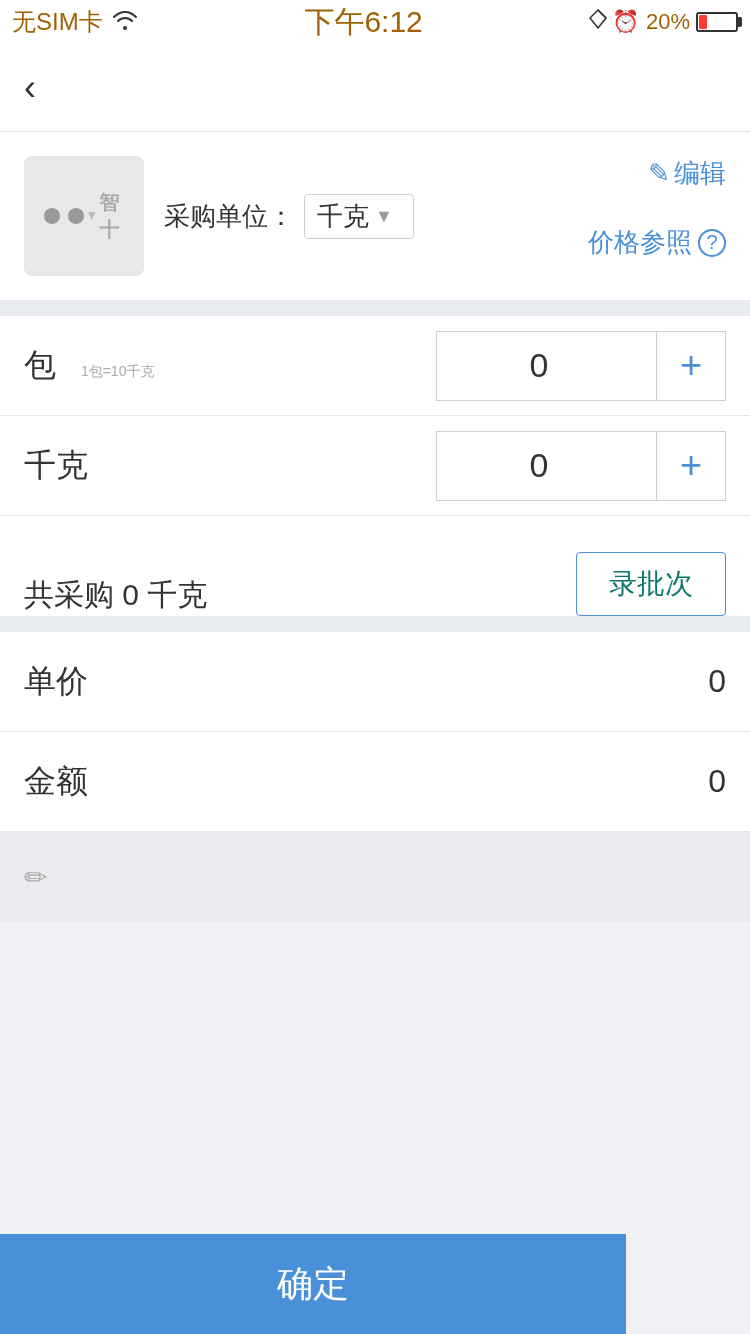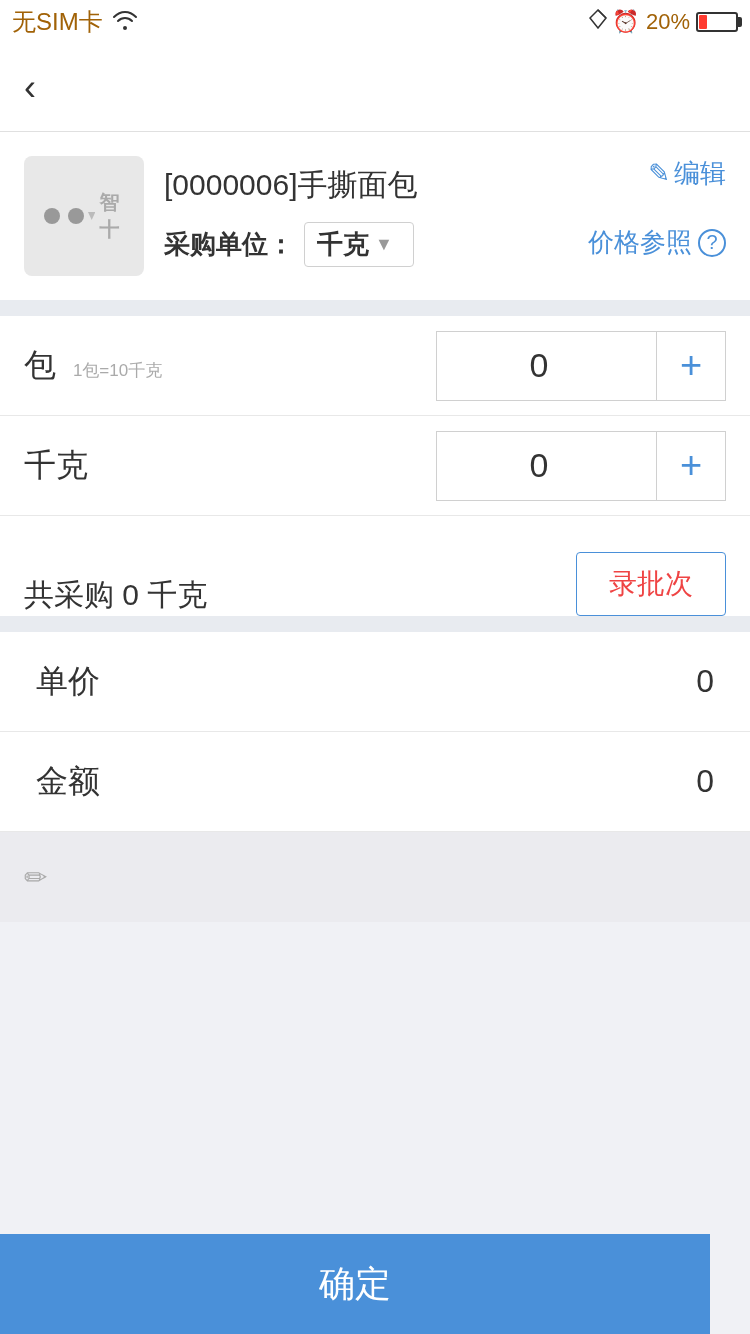--- a/index.html
+++ b/index.html
@@ -92,21 +92,20 @@
       color: #333;
       font-weight: 500;
       margin-bottom: 16px;
     }
     .product-unit-row {
       display: flex;
       align-items: center;
       gap: 10px;
       font-size: 26px;
       color: #333;
-      font-weight: bold;
     }
     .unit-select {
       border: 1px solid #d0d0d0;
       border-radius: 4px;
       padding: 4px 20px 4px 12px;
       font-size: 26px;
       color: #333;
       background: #fff;
       position: relative;
       display: flex;
@@ -154,23 +153,23 @@
       padding: 0 24px;
       height: 100px;
       border-bottom: 1px solid #e8e8e8;
     }
     .input-label {
       font-size: 32px;
       color: #333;
       flex: 1;
     }
     .input-sublabel {
-      font-size: 17px;
+      font-size: 14px;
       color: #aaa;
-      margin-left: 8px;
+      margin-left: 16px;
     }
     .input-control {
       display: flex;
       align-items: center;
       gap: 0;
     }
     .number-input {
       width: 220px;
       height: 70px;
       border: 1px solid #d0d0d0;
@@ -202,34 +201,34 @@
       align-items: flex-end;
       padding: 0 24px;
       justify-content: space-between;
     }
     .summary-text {
       font-size: 30px;
       color: #333;
     }
     .batch-btn {
       border: 1px solid #4a90d9;
-      color: #ef4444;
+      color: #0f766e;
       background: #fff;
       font-size: 28px;
       padding: 12px 32px;
       border-radius: 4px;
       cursor: pointer;
     }
 
     
     .price-section { background: #fff; margin-top: 0; }
     .price-row {
       display: flex;
       align-items: center;
-      padding: 0 36px;
+      padding: 0 24px;
       height: 100px;
       border-bottom: 1px solid #e8e8e8;
       justify-content: space-between;
     }
     .price-label {
       font-size: 32px;
       color: #333;
     }
     .price-value {
       font-size: 32px;
@@ -249,21 +248,21 @@
     .remark-placeholder {
       font-size: 28px;
       color: #bbb;
     }
 
     
     .confirm-btn-area {
       position: fixed;
       bottom: 0;
       left: 0;
-      width: 710px;
+      width: 626px;
       height: 100px;
       background: #4a90d9;
       display: flex;
       align-items: center;
       justify-content: center;
       cursor: pointer;
     }
     .confirm-btn-text {
       font-size: 36px;
       color: #fff;
@@ -300,20 +299,21 @@
   <div class="status-left">
     <span>无SIM卡</span>
     <span>
       <svg width="28" height="20" viewBox="0 0 28 20" fill="none">
         <path d="M14 16a2 2 0 1 1 0 4 2 2 0 0 1 0-4z" fill="#333"></path>
         <path d="M7 11c1.9-1.9 4.5-3 7-3s5.1 1.1 7 3" stroke="#333" stroke-width="2" fill="none" stroke-linecap="round"></path>
         <path d="M3 7C6.3 3.7 10 2 14 2s7.7 1.7 11 5" stroke="#333" stroke-width="2" fill="none" stroke-linecap="round"></path>
       </svg>
     </span>
   </div>
+  <div class="status-center">下午6:12</div>
   <div class="status-right">
     <span>
       <svg width="18" height="20" viewBox="0 0 18 20" fill="none">
         <path d="M9 1L1 9l8 10L17 9z" stroke="#333" stroke-width="1.5" fill="none"></path>
         <path d="M9 1L17 9" stroke="#333" stroke-width="1.5"></path>
       </svg>
     </span>
     <span>⏰</span>
     <span>20%</span>
     <div class="battery-icon">
@@ -331,21 +331,20 @@
     <div class="owl-logo">
       <div class="owl-eyes">
         <div class="owl-eye"></div>
         <div class="owl-eye"></div>
       </div>
       <div class="owl-beak"></div>
       <div class="owl-text">智十</div>
     </div>
   </div>
   <div class="product-info">
-    <div class="product-name">[0000006]手撕面包</div>
     <div class="product-unit-row">
       <span>采购单位：</span>
       <div class="unit-select">
         <span>千克</span>
         <span class="unit-select-arrow">▼</span>
       </div>
     </div>
   </div>
   <div class="edit-btn">
     <span>✎</span>

